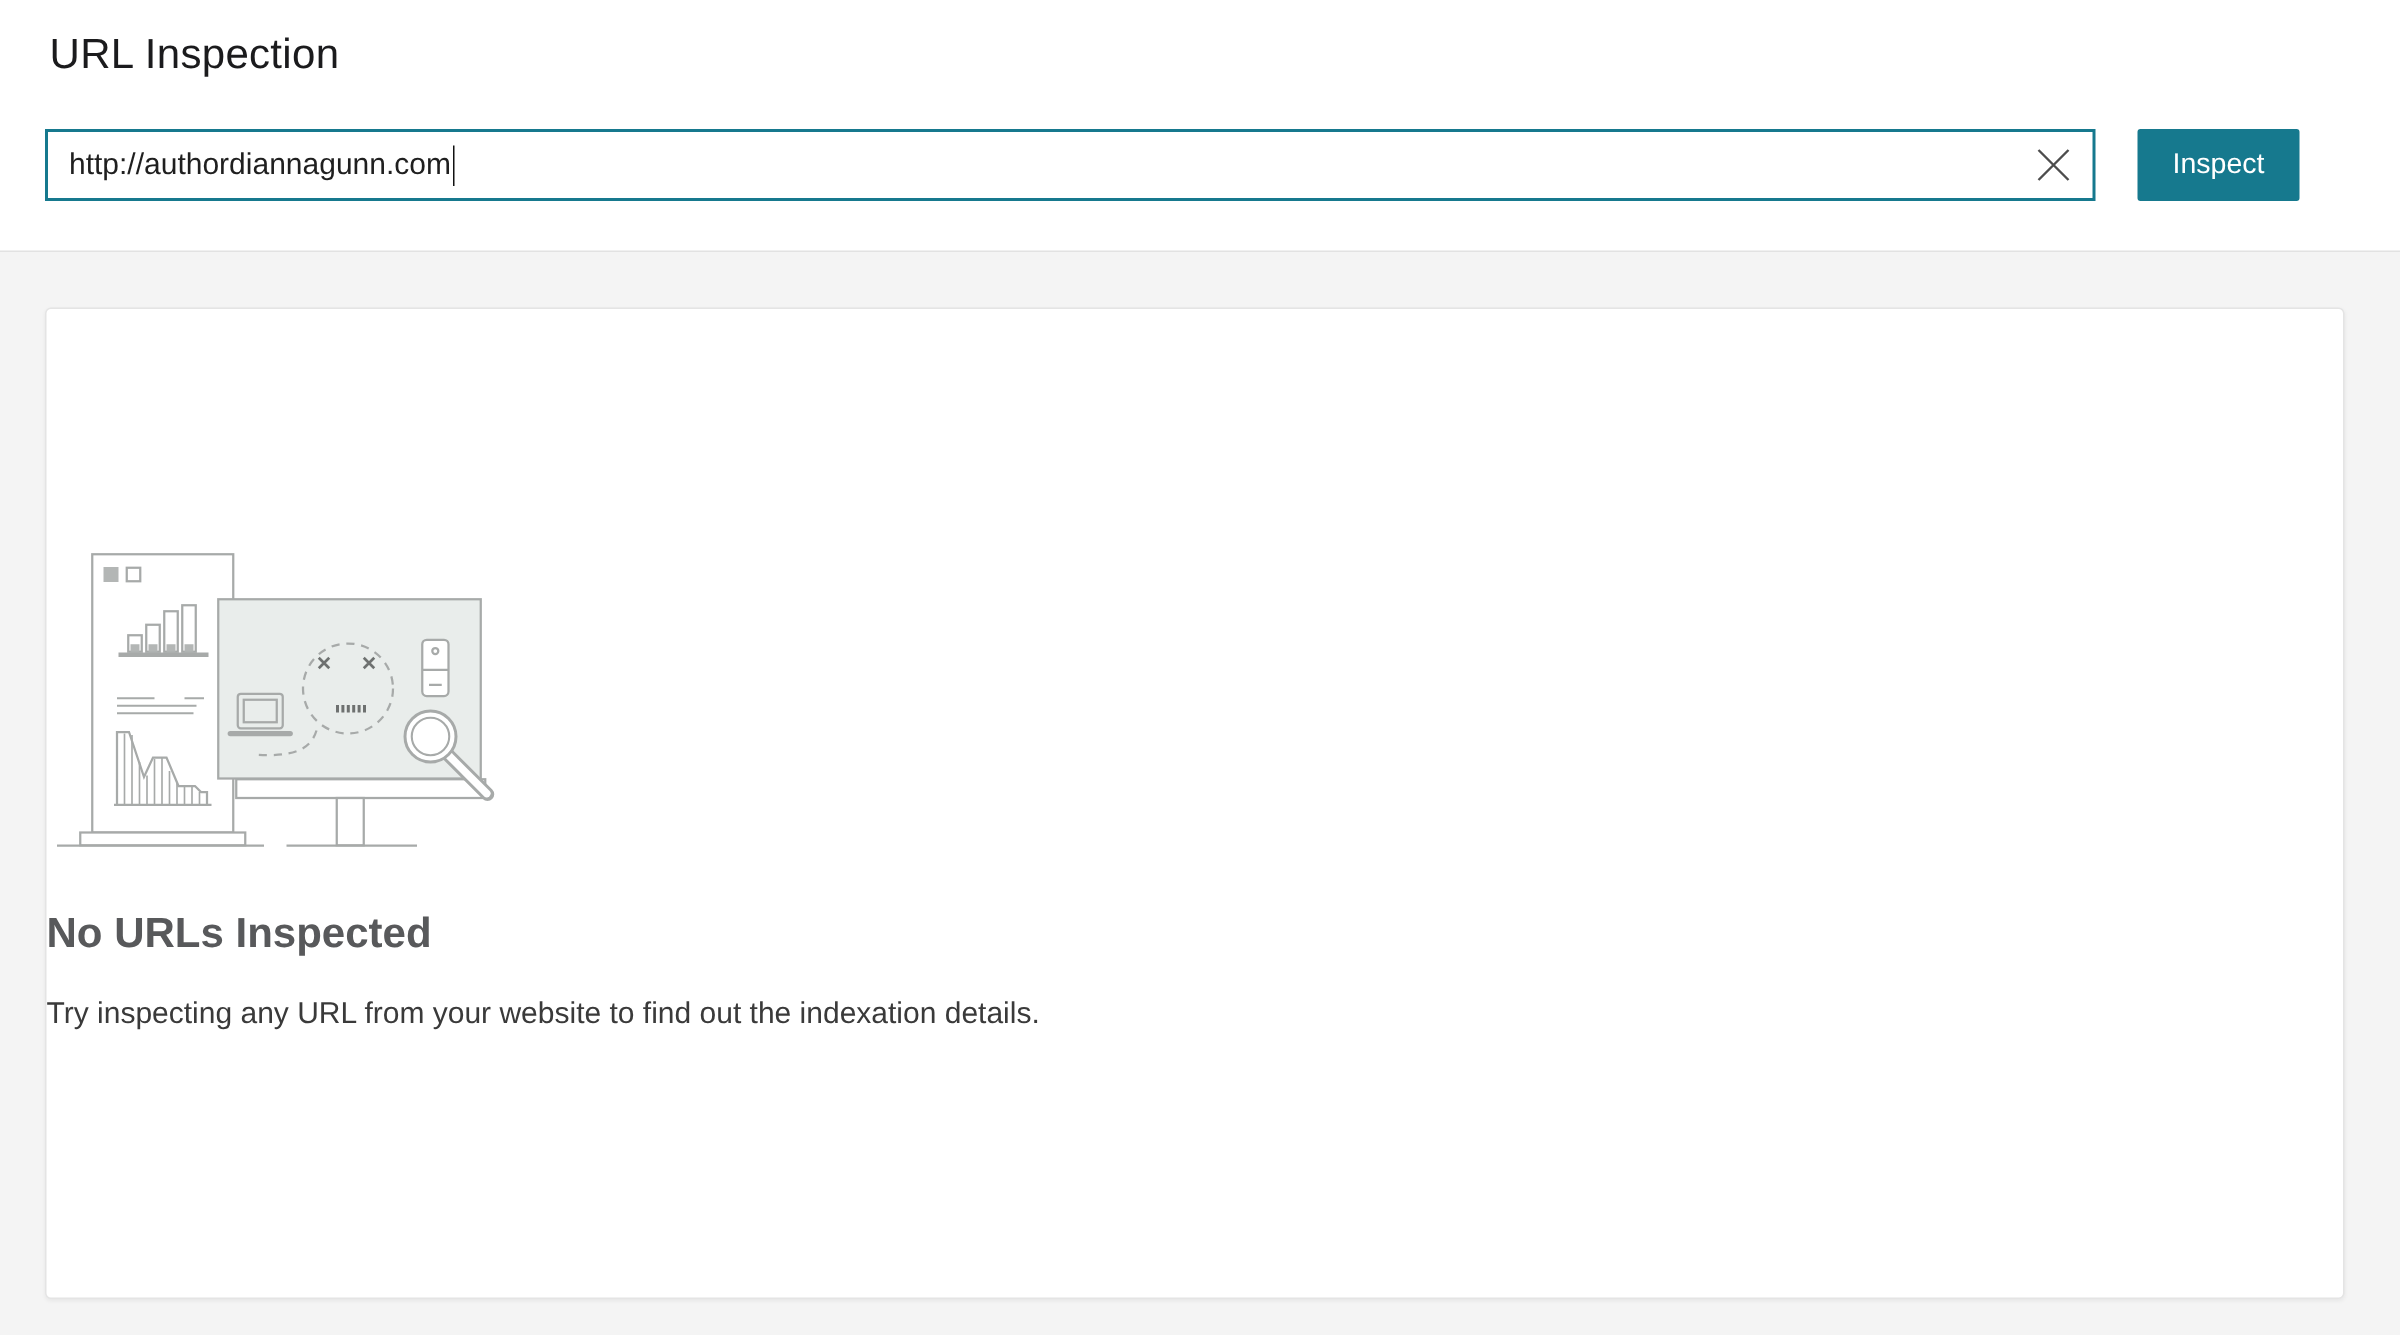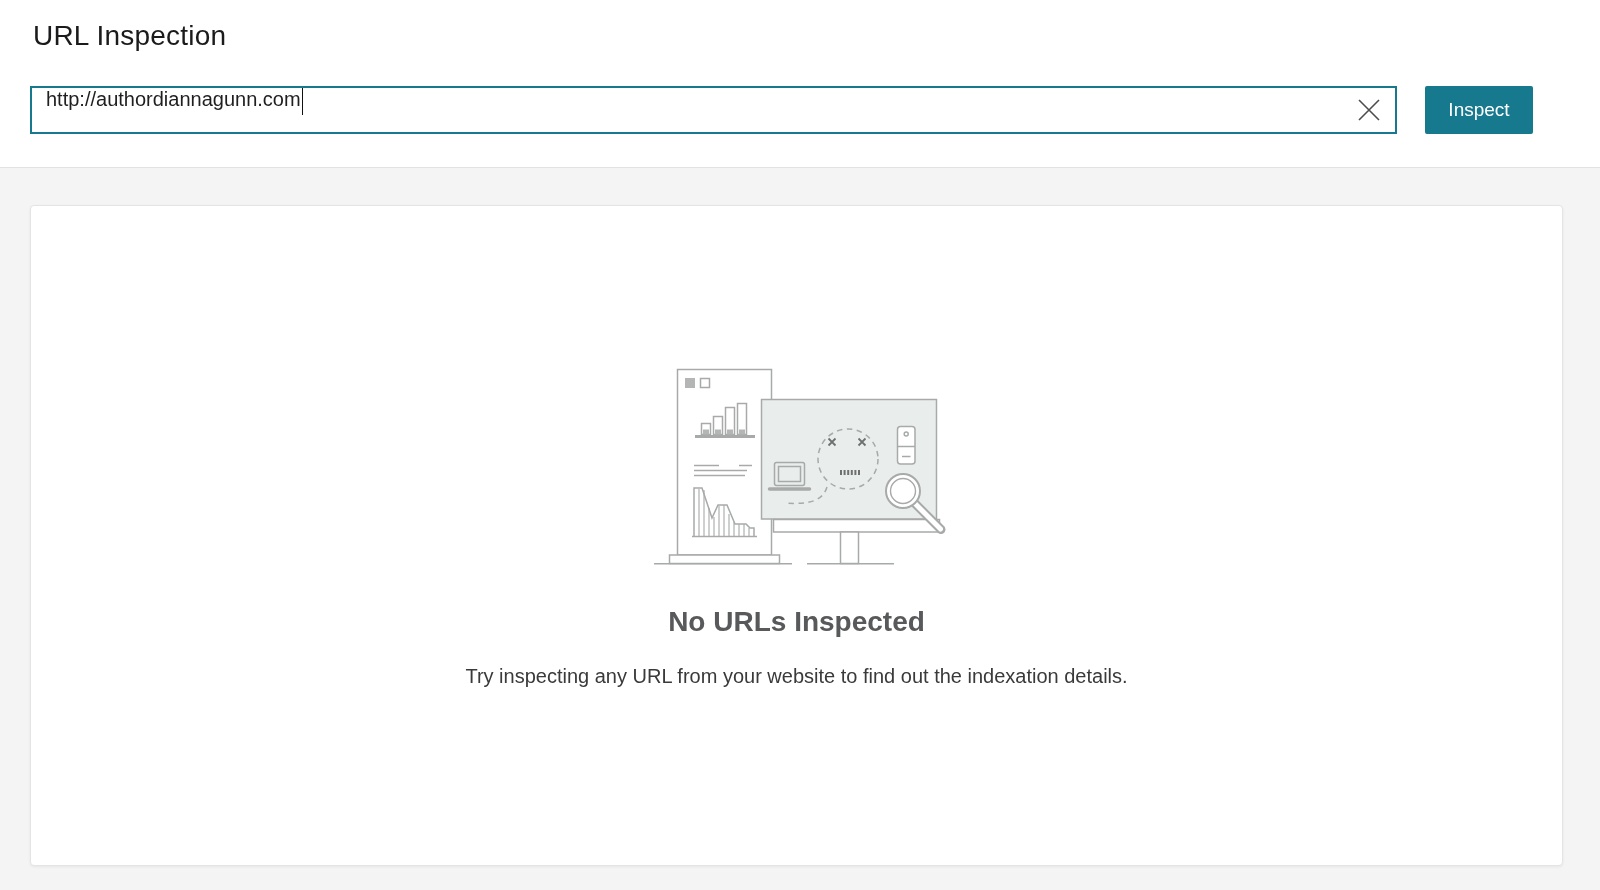--- a/index.html
+++ b/index.html
@@ -19,37 +19,37 @@
 
   
   .topbar{position:relative;width:1600px;height:168px;background:#fff;
     border-bottom:1px solid #E2E2E2;}
   .page-title{position:absolute;top:20px;left:33px;margin:0;
     font-size:28px;font-weight:400;color:#1B1B1D;letter-spacing:.2px;}
 
   .inspect-row{position:absolute;top:86px;left:30px;display:flex;align-items:stretch;}
   .url-input{position:relative;width:1367px;height:48px;
     border:2px solid var(--accent-teal);background:#fff;
-    display:flex;padding:0 48px 0 14px;cursor:text;}
+    display:flex;align-items:center;padding:0 48px 0 14px;cursor:text;}
   .url-text{font-size:20px;color:#1F1F1F;white-space:nowrap;}
   .caret{width:1.5px;height:27px;background:#111;margin-left:1px;}
   .clear-btn{position:absolute;right:10px;top:50%;transform:translateY(-50%);
     width:32px;height:32px;display:flex;align-items:center;justify-content:center;
     background:transparent;border:none;padding:0;cursor:pointer;}
   .inspect-btn{margin-left:28px;width:108px;height:48px;border:none;border-radius:2px;
     background:var(--accent-teal);color:#fff;font-size:19px;font-weight:400;
     font-family:inherit;cursor:pointer;}
 
   
   .content{width:1600px;height:726px;background:var(--page-bg);
     padding:37px 30px 28px;}
   .card{width:1533px;height:661px;background:#fff;
     border:1px solid var(--card-border);border-radius:4px;
     box-shadow:0 1px 3px rgba(0,0,0,.06);
-    display:flex;flex-direction:column;align-items:center;}
+    display:flex;flex-direction:column;}
   .illustration{margin-top:152px;}
   .empty-heading{margin:36px 0 0;font-size:28px;font-weight:700;color:var(--heading-gray);}
   .empty-desc{margin:27px 0 0;font-size:20px;font-weight:400;color:var(--body-text);}
 </style>
 </head>
 <body>
 
 <div class="topbar">
   <h1 class="page-title">URL Inspection</h1>
 

